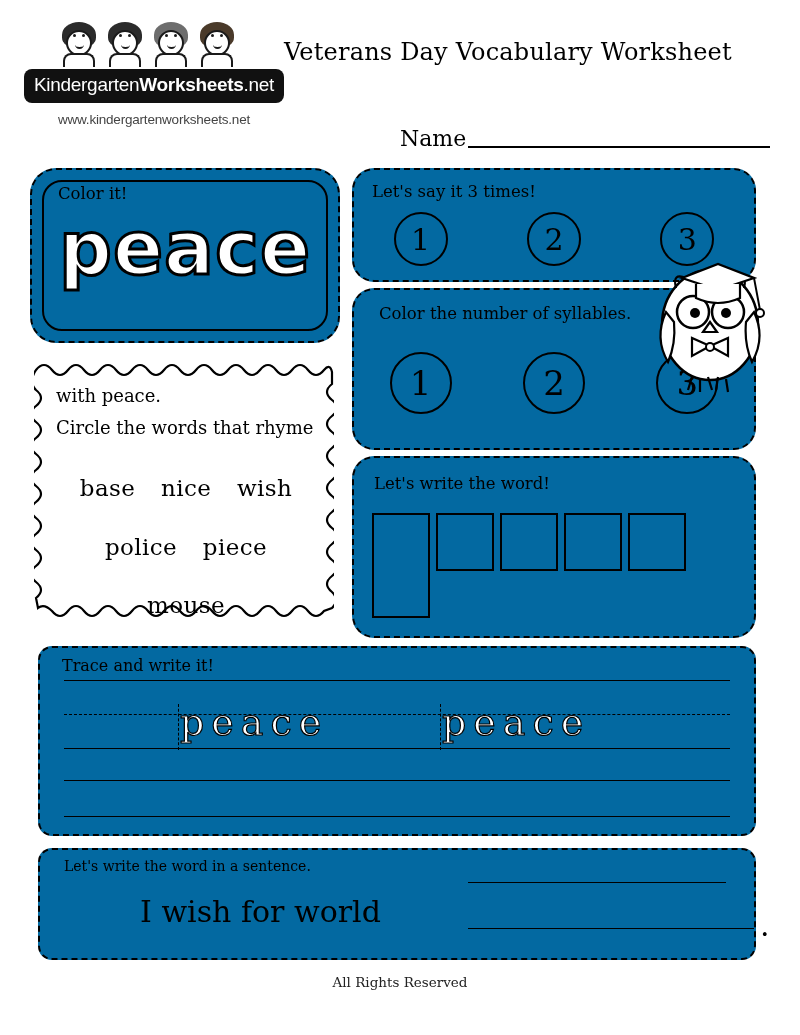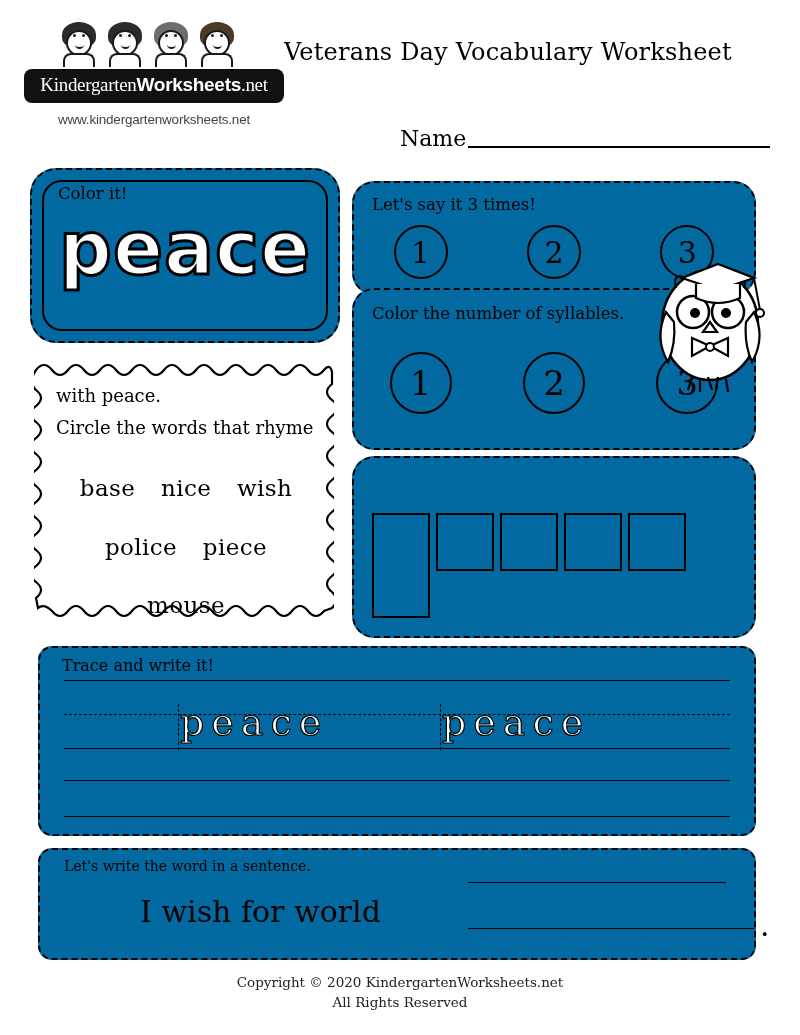--- a/index.html
+++ b/index.html
@@ -100,21 +100,21 @@
     margin-top: 1px;
     background: #111111;
     color: #ffffff;
     border-radius: 8px;
     padding: 5px 10px 7px 10px;
     font-weight: bold;
     font-size: 19px;
     letter-spacing: -0.3px;
     white-space: nowrap;
   }
-  .logo-bar .thin { font-weight: normal; font-family: Liberation Serif, serif; }
+  .logo-bar .thin { font-weight: normal; }
   .logo-url {
     margin-top: 9px;
     font-size: 13.5px;
     color: #444444;
     letter-spacing: -0.2px;
   }
 
   .worksheet-title {
     position: absolute;
     left: 284px;
@@ -207,21 +207,21 @@
     font-family: "DejaVu Serif", serif;
     font-size: 23px;
     text-align: center;
     line-height: 2.55;
     letter-spacing: 0.4px;
   }
   .rhyme-words span { margin: 12px 9px; }
 
   
   #say-it {
-    left: 352px; top: 181px; width: 404px; height: 114px;
+    left: 352px; top: 168px; width: 404px; height: 114px;
   }
   #say-it .lbl { left: 18px; top: 12px; }
   .circle-row {
     position: absolute;
     left: 0; right: 0;
     display: flex;
     justify-content: space-around;
     align-items: center;
   }
   .num-circle {
@@ -233,21 +233,21 @@
     align-items: center;
     justify-content: center;
     font-family: "DejaVu Serif", serif;
     font-size: 30px;
   }
 
   
   #syllables {
     left: 352px; top: 288px; width: 404px; height: 162px;
   }
-  #syllables .lbl { left: 18px; top: 14px; }
+  #syllables .lbl { left: 25px; top: 14px; }
   .num-circle.big {
     width: 62px; height: 62px;
     font-size: 34px;
   }
 
   
   #owl {
     position: absolute;
     left: 648px;
     top: 240px;
@@ -473,20 +473,21 @@
     <path d="M44,137 L40,150 M52,139 L52,152 M60,137 L64,150" stroke="#000" stroke-width="2.2" fill="none"></path>
     <path d="M70,137 L68,150 M78,139 L80,152" stroke="#000" stroke-width="2.2" fill="none"></path>
 
     <path d="M34,38 L70,24 L106,38 L70,50 Z" fill="#fff" stroke="#000" stroke-width="2.3"></path>
     <path d="M48,44 L48,58 Q70,68 92,58 L92,44" fill="#fff" stroke="#000" stroke-width="2.2"></path>
     <path d="M106,38 L112,70" stroke="#000" stroke-width="2" fill="none"></path>
     <circle cx="112" cy="73" r="4" fill="#fff" stroke="#000" stroke-width="2"></circle>
   </svg>
 
   <div class="dashed-box" id="write-word">
+    <div class="box-label lbl">Let's write the word!</div>
     <div class="letter-boxes">
       <div class="letter-box tall"></div>
       <div class="letter-box"></div>
       <div class="letter-box"></div>
       <div class="letter-box"></div>
       <div class="letter-box"></div>
     </div>
   </div>
 
   <div class="dashed-box" id="trace-box">
@@ -506,17 +507,16 @@
 
   <div class="dashed-box" id="sentence-box">
     <div class="box-label lbl">Let's write the word in a sentence.</div>
     <div class="sentence-line-top"></div>
     <div class="sentence-text">I wish for world</div>
     <div class="sentence-blank"></div>
     <div class="sentence-period">.</div>
   </div>
 
   <div class="footer">
-    <div>Copyright © 2020 KindergartenWorksheets.net</div>
     <div>All Rights Reserved</div>
   </div>
 
 </div>
 
 </body></html>

